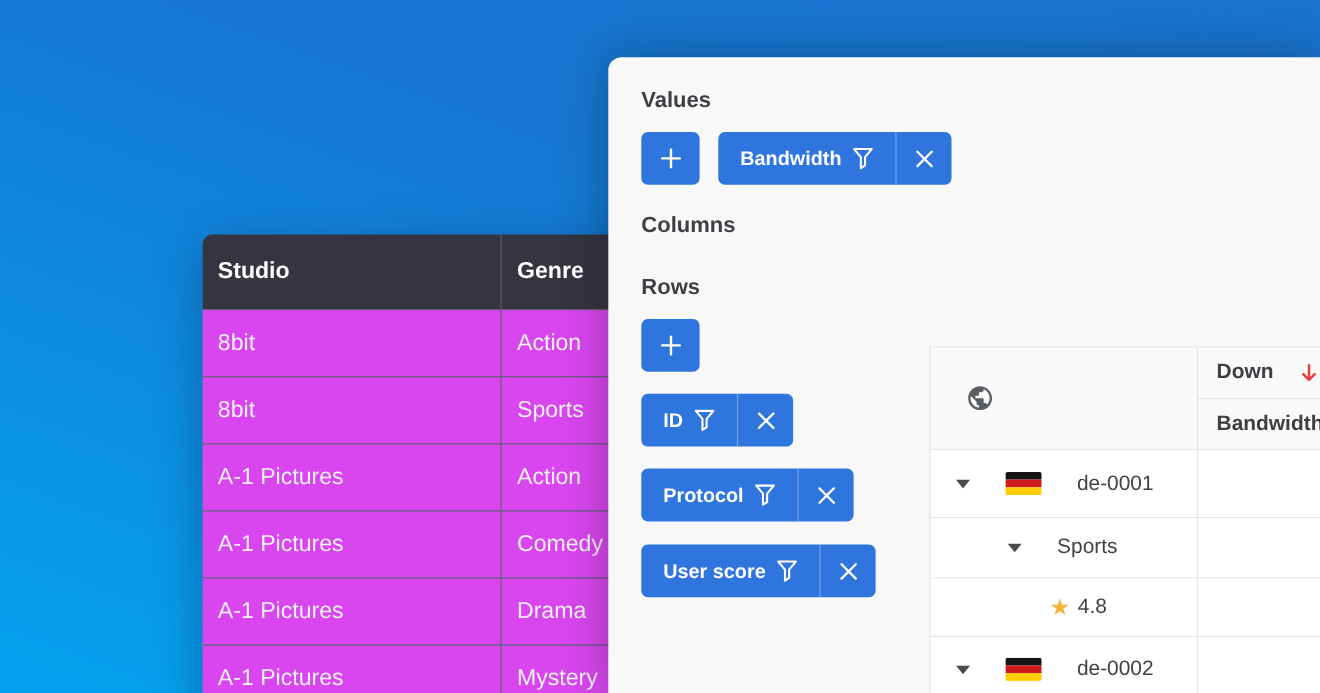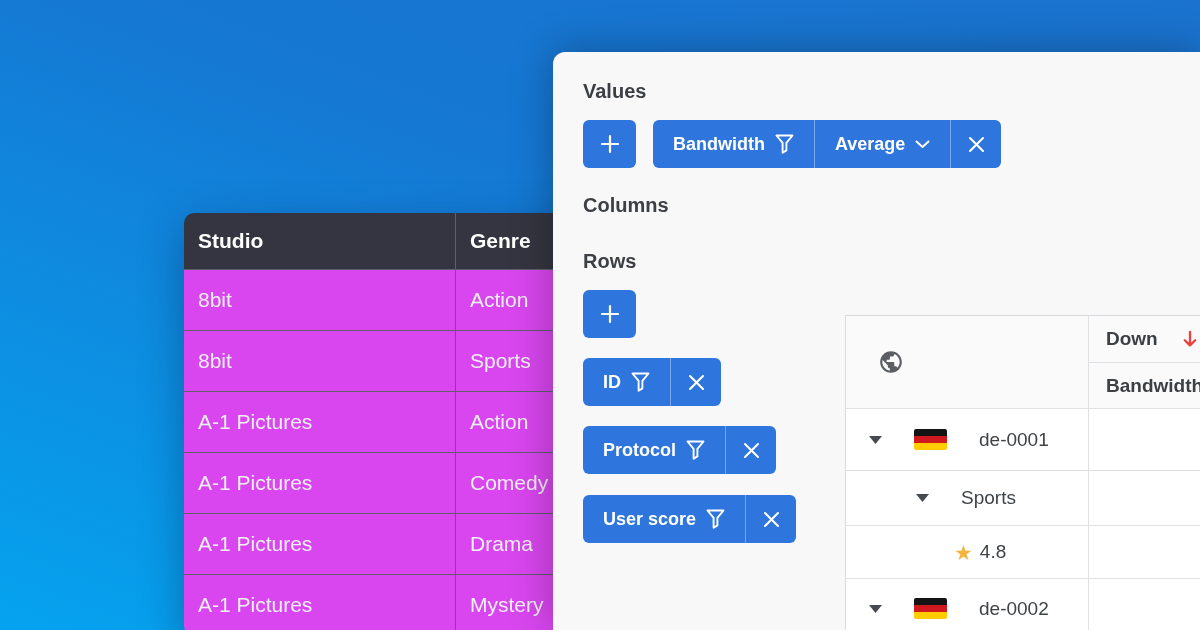--- a/index.html
+++ b/index.html
@@ -11,21 +11,21 @@
   }
 
   
   .dark-table {
     position:absolute; left:184px; top:213px; width:540px; z-index:5;
     border-radius:10px; overflow:hidden;
     box-shadow:0 14px 44px rgba(0,20,60,.35);
     color:#fff;
   }
   .dt-row { display:flex; height:61px; background:#d946ef; border-top:1px solid #5f5f6a; }
-  .dt-head { display:flex; height:56px; background:#353541; border-top:none; }
+  .dt-head { display:flex; height:68px; background:#353541; border-top:none; }
   .dt-cell { display:flex; align-items:center; padding-left:14px; font-size:21px; color:#eef0f2; }
   .dt-head .dt-cell { font-weight:700; color:#ffffff; }
   .col-studio { width:271px; }
   .col-genre { flex:1; border-left:1px solid #5f5f6a; }
 
   
   .panel {
     position:absolute; left:553px; top:52px; width:647px; height:578px; z-index:10;
     background:#f8f8f9; border-top-left-radius:12px;
     box-shadow:0 0 44px rgba(0,0,0,.30);
@@ -124,28 +124,20 @@
     </div>
     <div class="chip">
       <div class="chip-seg">
         <span>Bandwidth</span>
         <span class="icon">
           <svg width="19" height="20" viewBox="0 0 19 20">
               <path d="M1.5 1.5h16l-6.1 7.3v7.6l-3.8 2.4V8.8z" fill="none" stroke="#fff" stroke-width="1.9" stroke-linejoin="round"></path>
             </svg>
         </span>
       </div>
-      <div class="chip-seg">
-        <span>Average</span>
-        <span class="icon">
-          <svg width="15" height="9" viewBox="0 0 15 9">
-              <path d="M1.5 1.5l6 5.5 6-5.5" fill="none" stroke="#fff" stroke-width="2" stroke-linecap="round" stroke-linejoin="round"></path>
-            </svg>
-        </span>
-      </div>
       <div class="chip-seg seg-close">
         <span class="icon">
           <svg width="17" height="17" viewBox="0 0 17 17">
               <path d="M2 2l13 13M15 2L2 15" stroke="#fff" stroke-width="2.1" stroke-linecap="round"></path>
             </svg>
         </span>
       </div>
     </div>
   </div>
 

